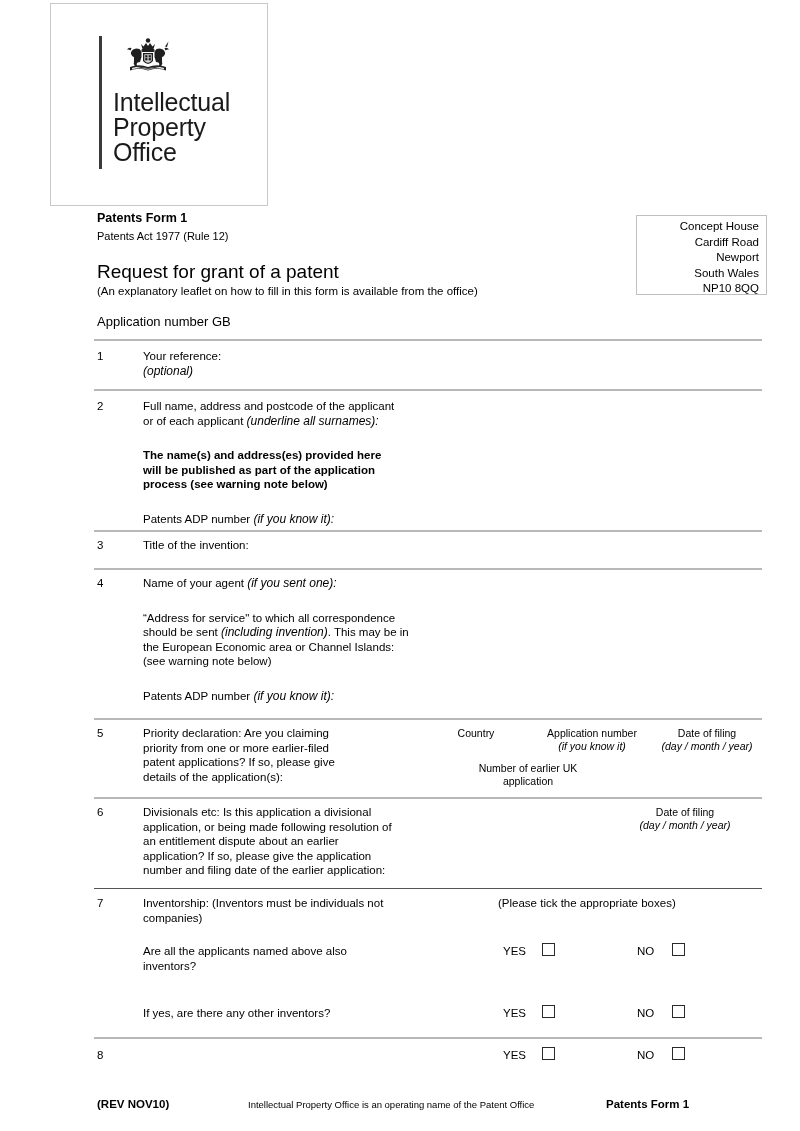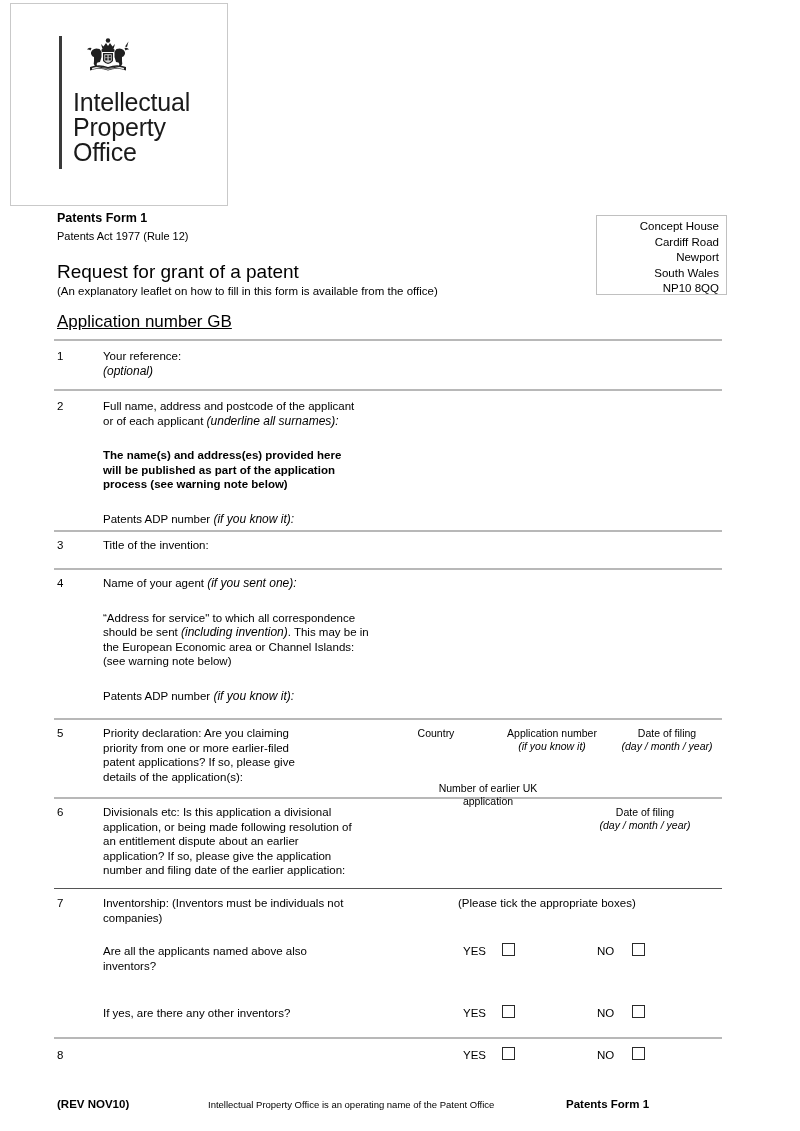--- a/index.html
+++ b/index.html
@@ -7,21 +7,21 @@
   body {
     width: 800px;
     height: 1131px;
     background: #ffffff;
     font-family: "Liberation Sans", sans-serif;
     color: #000000;
     position: relative;
     overflow: hidden;
   }
 
-  .page { position: relative; width: 716px; height: 1131px; }
+  .page { position: relative; width: 716px; height: 1131px; margin-left: 40px; }
 
   
   .logo-box {
     position: absolute;
     left: 10px; top: 3px;
     width: 218px; height: 203px;
     border: 1px solid #c9c9c9;
     background: #fff;
   }
   .logo-inner {
@@ -72,23 +72,22 @@
   }
   .request-sub {
     position: absolute;
     left: 57px; top: 284px;
     font-size: 11.5px;
     line-height: 14px;
   }
   .app-number {
     position: absolute;
     left: 57px; top: 315px;
-    font-size: 17px;
-    line-height: 14px;
-    text-decoration: underline;
+    font-size: 13px;
+    line-height: 14px;
   }
 
   
   .address-box {
     position: absolute;
     left: 596px; top: 215px;
     width: 131px; height: 80px;
     border: 1px solid #c0c0c0;
     overflow: hidden;
   }
@@ -302,21 +301,21 @@
 
   <div class="rule" style="top:797px;"></div>
   <div class="sec-num" style="left:57px; top:805px;">6</div>
   <div class="sec-body" style="top:805px;">
     <span class="blk">Divisionals etc:  Is this application a divisional</span>
     <span class="blk">application, or being made following resolution of</span>
     <span class="blk">an entitlement dispute about an earlier</span>
     <span class="blk">application?  If so, please give the application</span>
     <span class="blk">number and filing date of the earlier application:</span>
   </div>
-  <div class="colhead" style="left:428px; top:782px; width:120px;">
+  <div class="colhead" style="left:428px; top:762px; width:120px;">
     <span class="blk">Number of earlier UK</span>
     <span class="blk">application</span>
   </div>
   <div class="colhead" style="left:586px; top:806px; width:118px;">
     <span class="blk">Date of filing</span>
     <span class="blk ital">(day / month / year)</span>
   </div>
 
   <div class="rule dark short-left" style="top:888px;"></div>
   <div class="rule dark short-right" style="top:888px;"></div>

